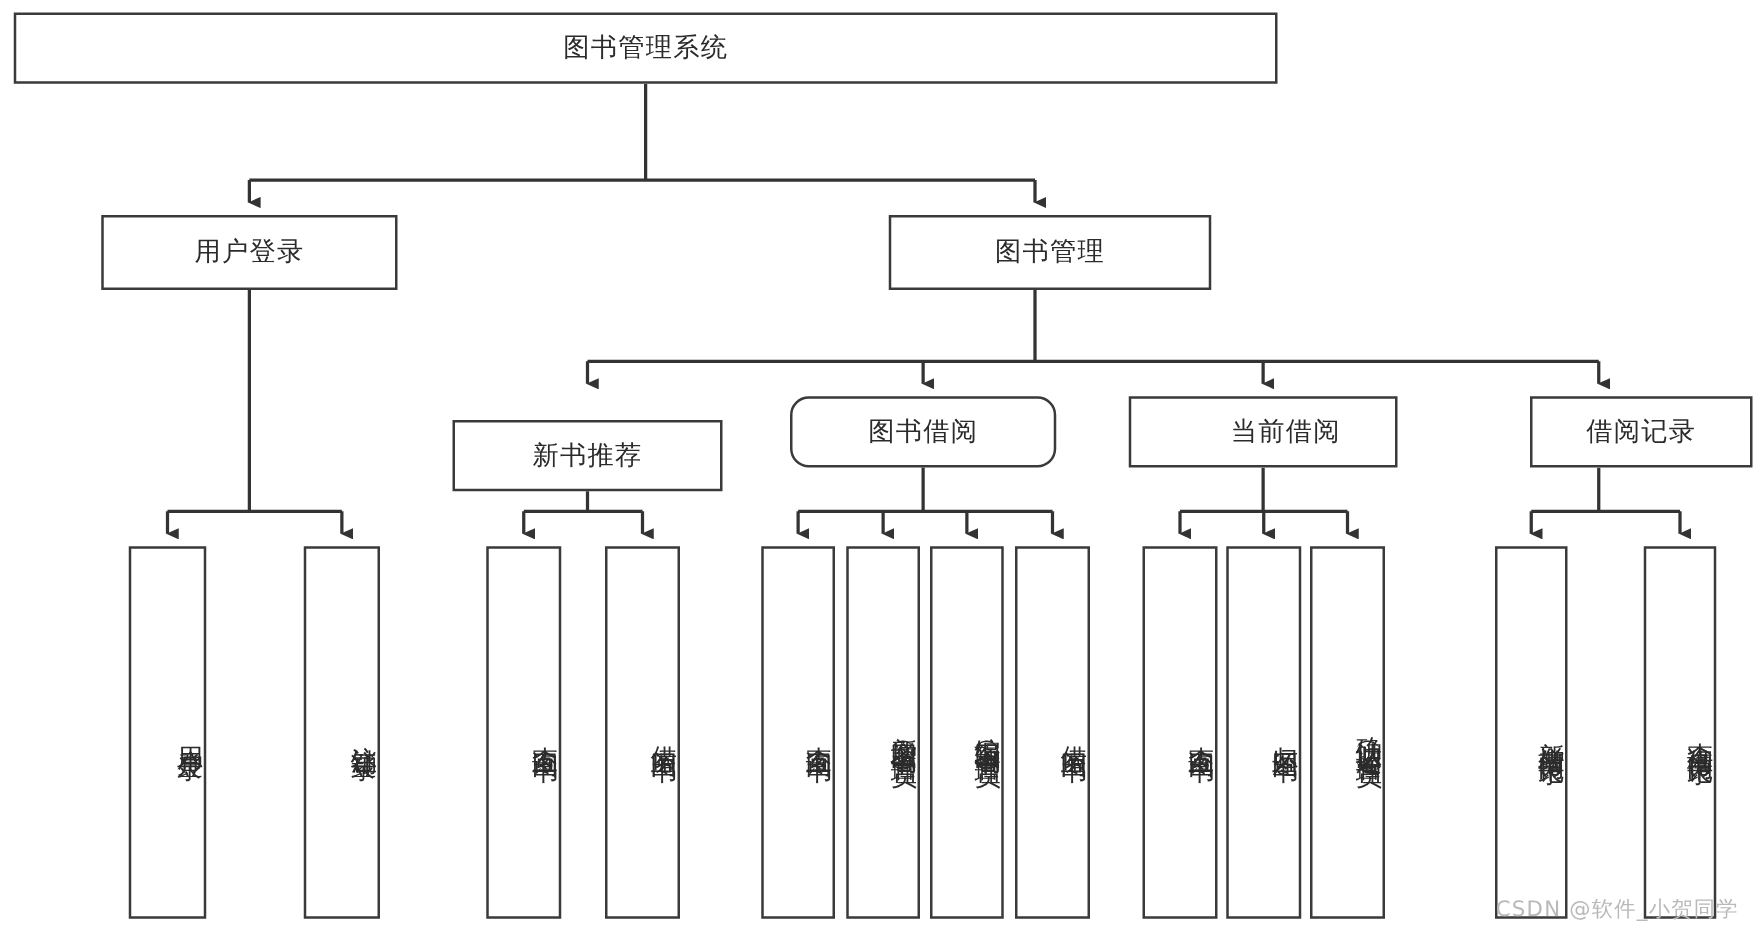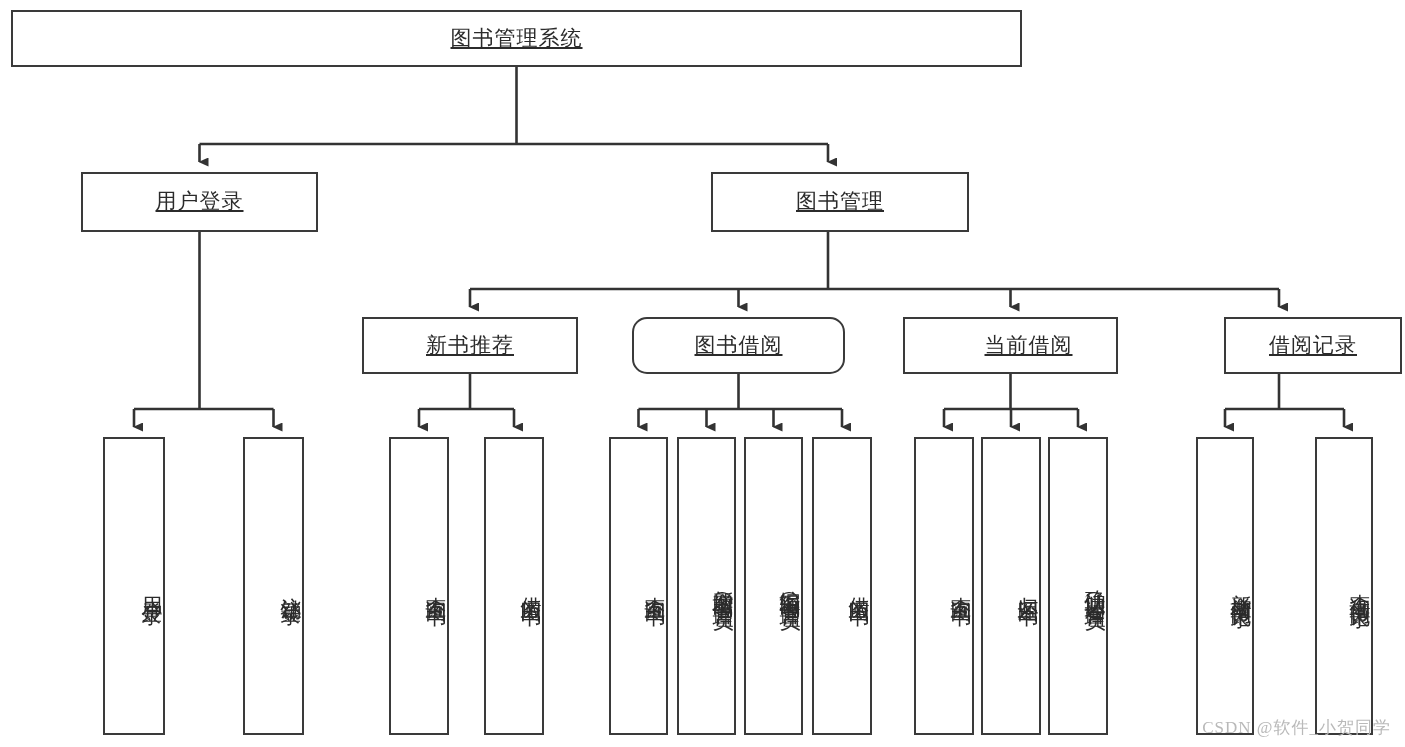--- a/index.html
+++ b/index.html
@@ -53,32 +53,30 @@
   }
   .node.vert > .label {
     writing-mode: vertical-rl;
     text-orientation: upright;
     display: block;
     white-space: nowrap;
   }
   .node.horiz > .label {
     display: block;
     white-space: nowrap;
-    text-decoration: underline;
   }
   #watermark {
     position: absolute;
     right: 14px;
     bottom: 8px;
     font-size: 17px;
     color: #b9b9b9;
     letter-spacing: 1px;
     white-space: nowrap;
     user-select: none;
-    font-family: Liberation Serif, serif;
   }
 </style>
 </head>
 <body>
 
 <div id="canvas">
 
   <svg id="connectors" viewBox="0 0 1405 747" xmlns="http://www.w3.org/2000/svg">
     <defs>
       <marker id="arrowhead" markerWidth="9" markerHeight="10" refX="4.5" refY="9" orient="auto" markerUnits="userSpaceOnUse">
@@ -125,21 +123,21 @@
   <div id="node-layer">
       <div class="node horiz" style="left: 11px; top: 10px; width: 1011px; height: 57px;">
         <span class="label">图书管理系统</span>
       </div>
       <div class="node horiz" style="left: 81px; top: 172px; width: 237px; height: 60px;">
         <span class="label">用户登录</span>
       </div>
       <div class="node horiz" style="left: 711px; top: 172px; width: 258px; height: 60px;">
         <span class="label">图书管理</span>
       </div>
-      <div class="node horiz" style="left: 362px; top: 317px; width: 216px; height: 57px;">
+      <div class="node horiz" style="left: 362px; top: 336px; width: 216px; height: 57px;">
         <span class="label">新书推荐</span>
       </div>
       <div class="node horiz" style="left: 632px; top: 317px; width: 213px; height: 57px; border-radius: 15px;">
         <span class="label">图书借阅</span>
       </div>
       <div class="node horiz" style="left: 903px; top: 317px; width: 215px; height: 57px; padding-left: 36px;">
         <span class="label">当前借阅</span>
       </div>
       <div class="node horiz" style="left: 1224px; top: 317px; width: 178px; height: 57px; text-align: center;">
         <span class="label">借阅记录</span>

